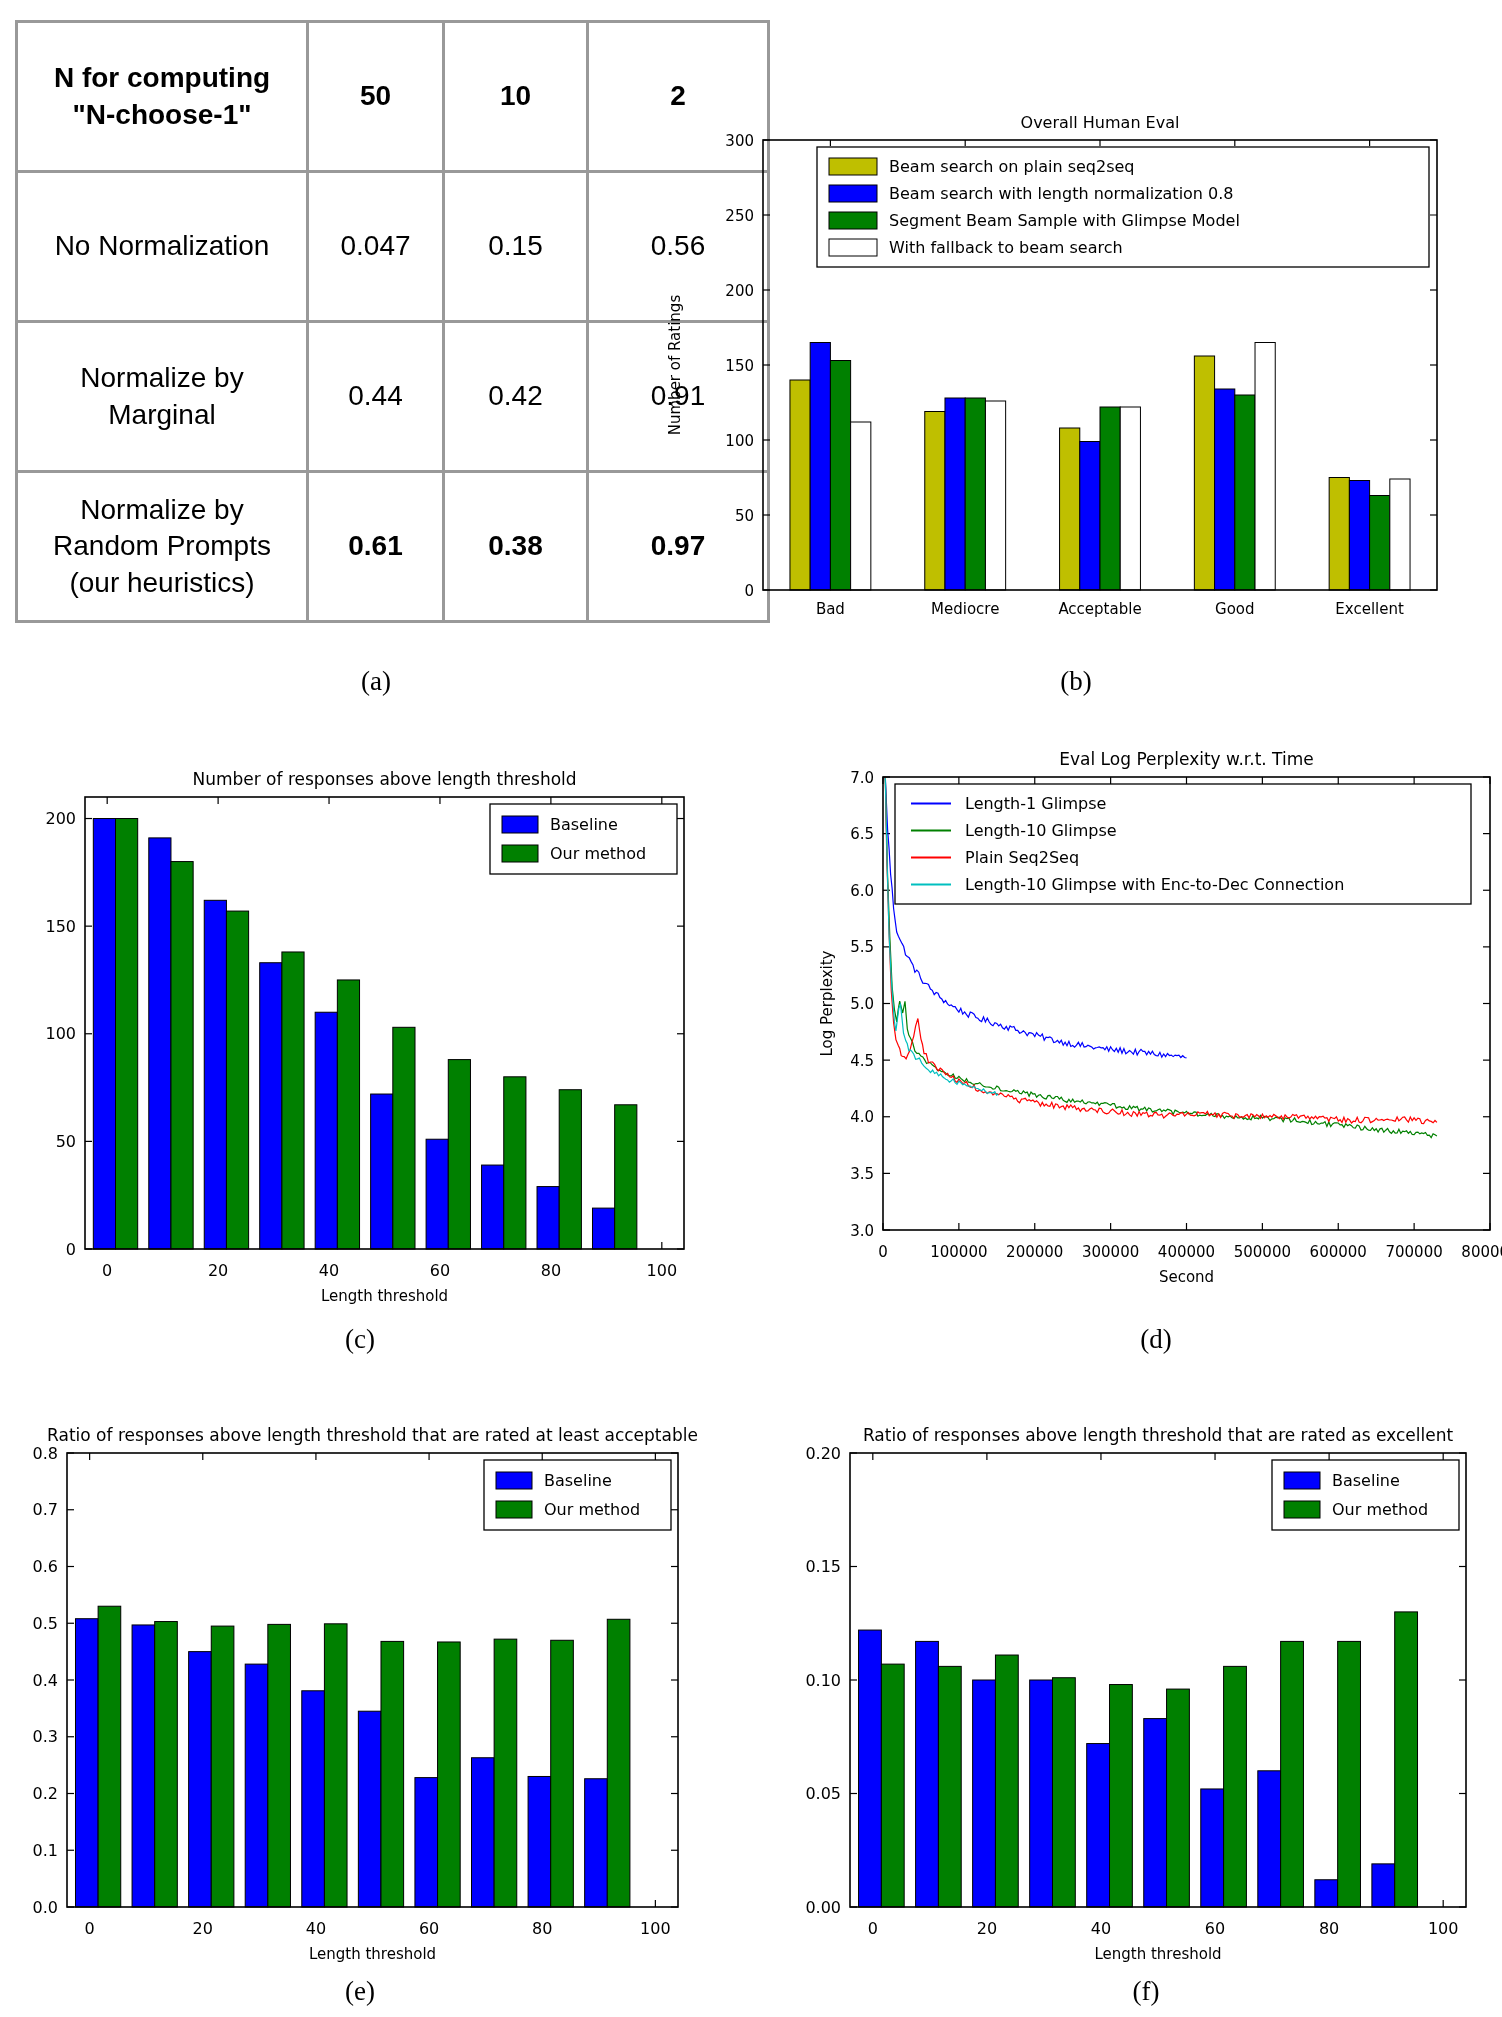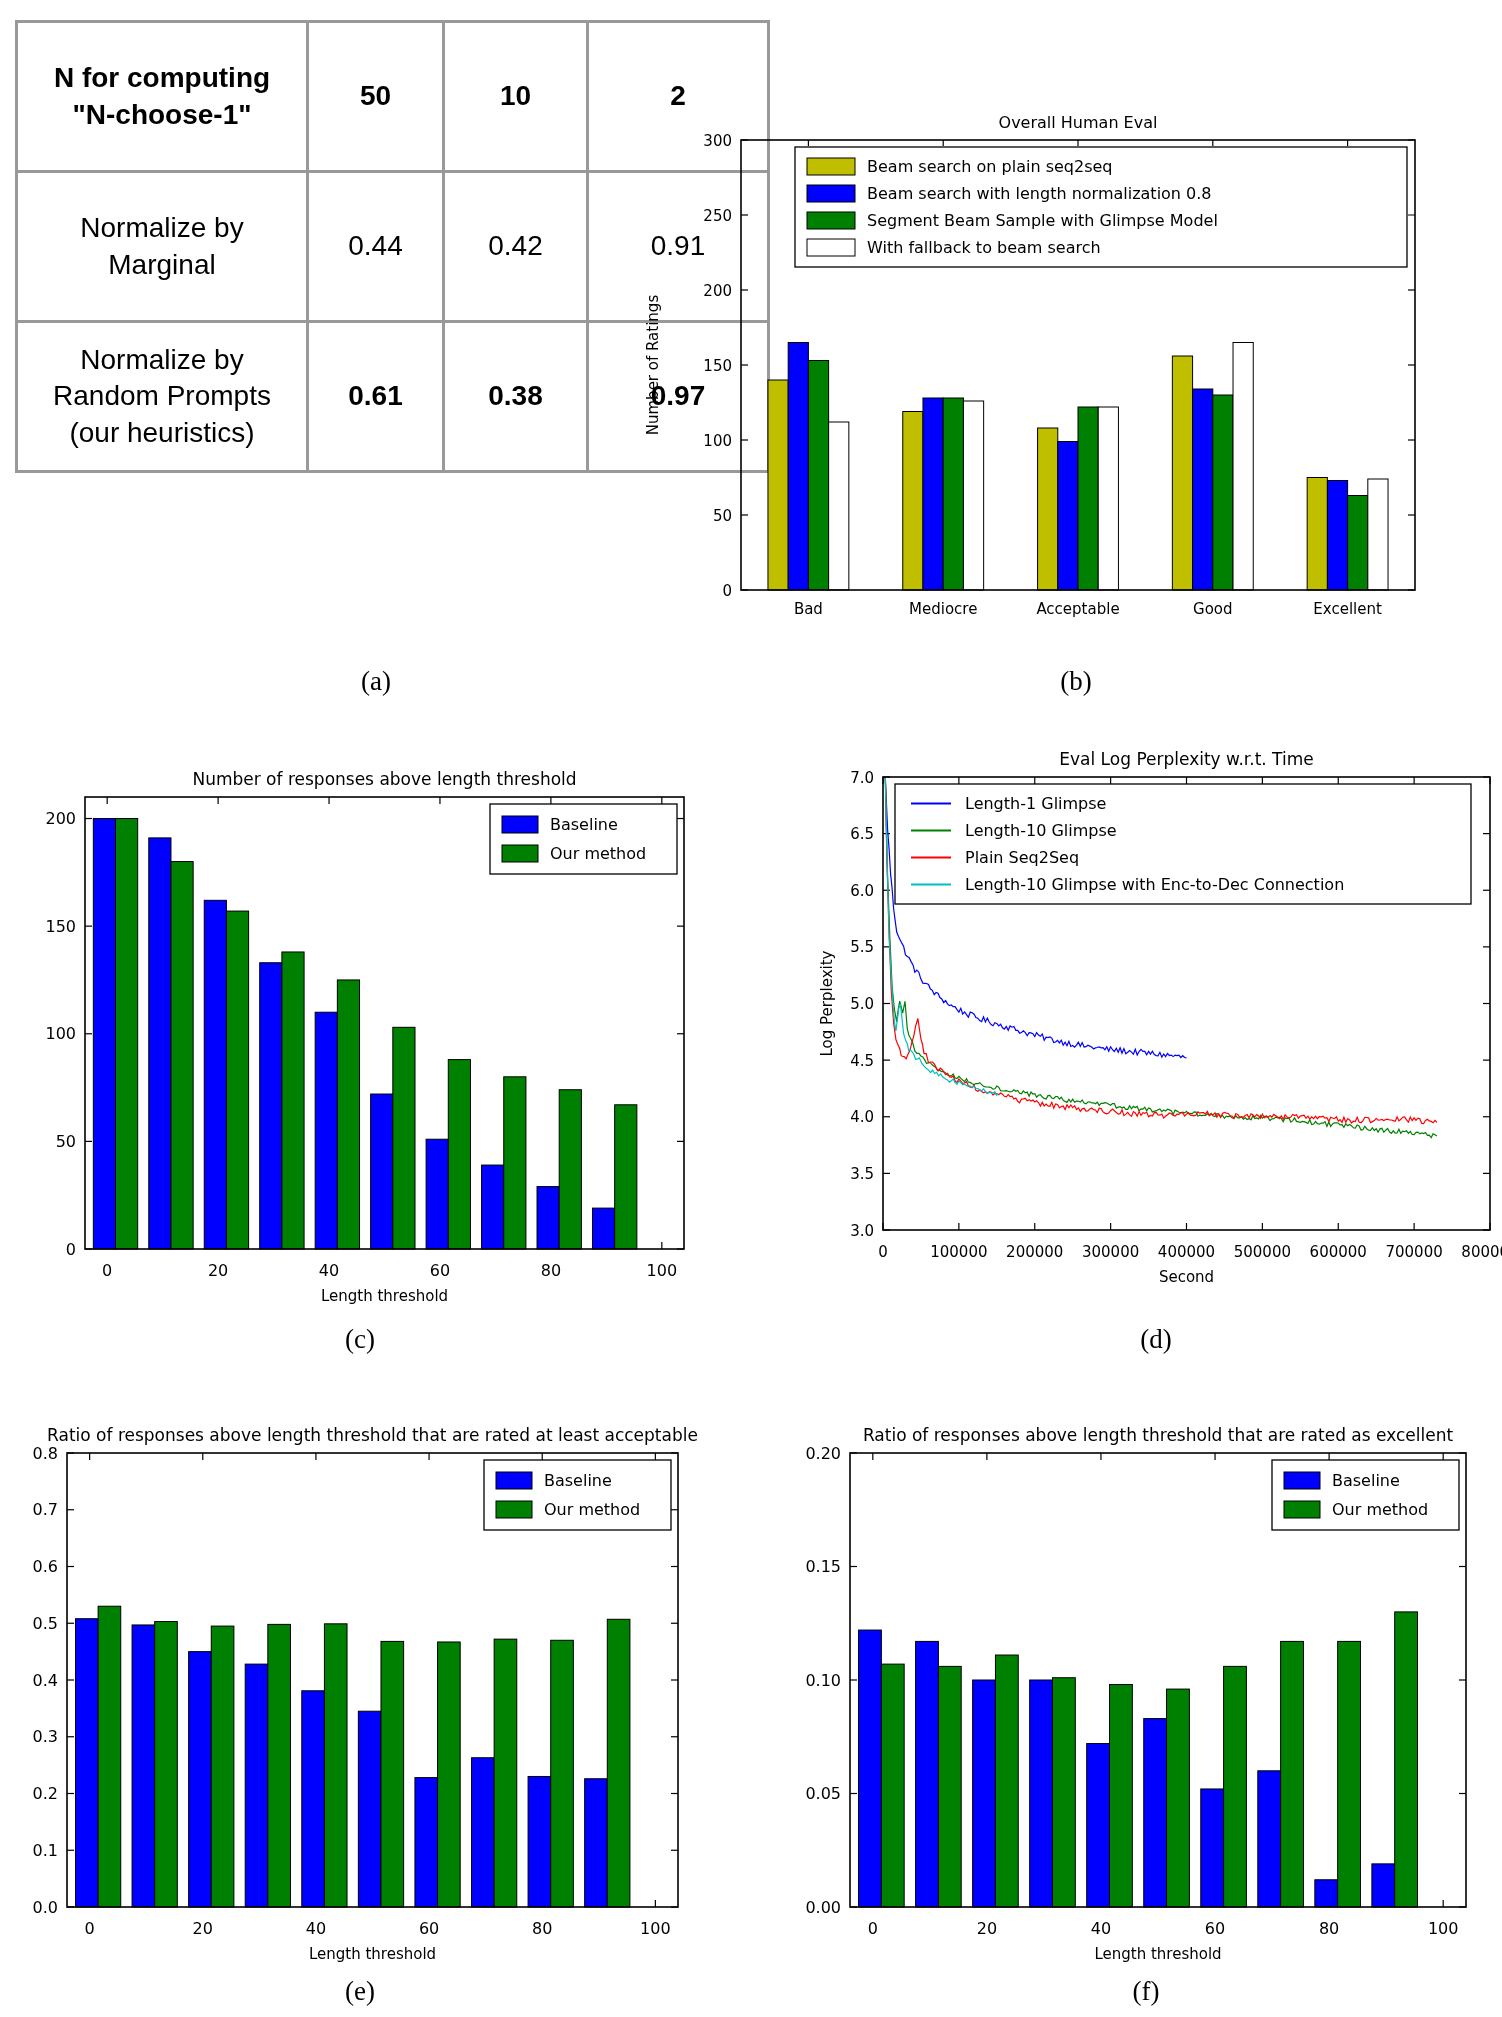--- a/index.html
+++ b/index.html
@@ -21,39 +21,45 @@
   .cap{position:absolute;text-align:center;color:#000;
        font-family:"Liberation Serif","DejaVu Serif",serif;font-size:27px;}
   .cap-a{left:15px;top:666px;width:722px;}
   .cap-b{left:650px;top:666px;width:852px;}
   .cap-c{left:20px;top:1324px;width:680px;}
   .cap-d{left:810px;top:1324px;width:692px;}
   .cap-e{left:10px;top:1976px;width:700px;}
   .cap-f{left:790px;top:1976px;width:712px;}
   
   .chart{position:absolute;}
-  .chart-b{left:628px;top:85px;}
+  .chart-b{left:650px;top:85px;}
   .chart-c{left:20px;top:760px;}
   .chart-d{left:810px;top:740px;text-align:right;}
   .chart-e{left:10px;top:1415px;}
   .chart-f{left:790px;top:1415px;}
 </style>
 </head>
 <body>
 
 <div class="page">
 
   <table class="tblA">
     <tbody>
         <tr class="hdr">
       <td class="c0">N for computing
 "N-choose-1"</td>
       <td class="c1">50</td>
       <td class="c2">10</td>
       <td class="c3">2</td>
+    </tr>
+    <tr>
+      <td>No Normalization</td>
+      <td class="val">0.047</td>
+      <td class="val">0.15</td>
+      <td class="val">0.56</td>
     </tr>
     <tr>
       <td>Normalize by
 Marginal</td>
       <td class="val">0.44</td>
       <td class="val">0.42</td>
       <td class="val">0.91</td>
     </tr>
     <tr class="boldrow">
       <td>Normalize by

